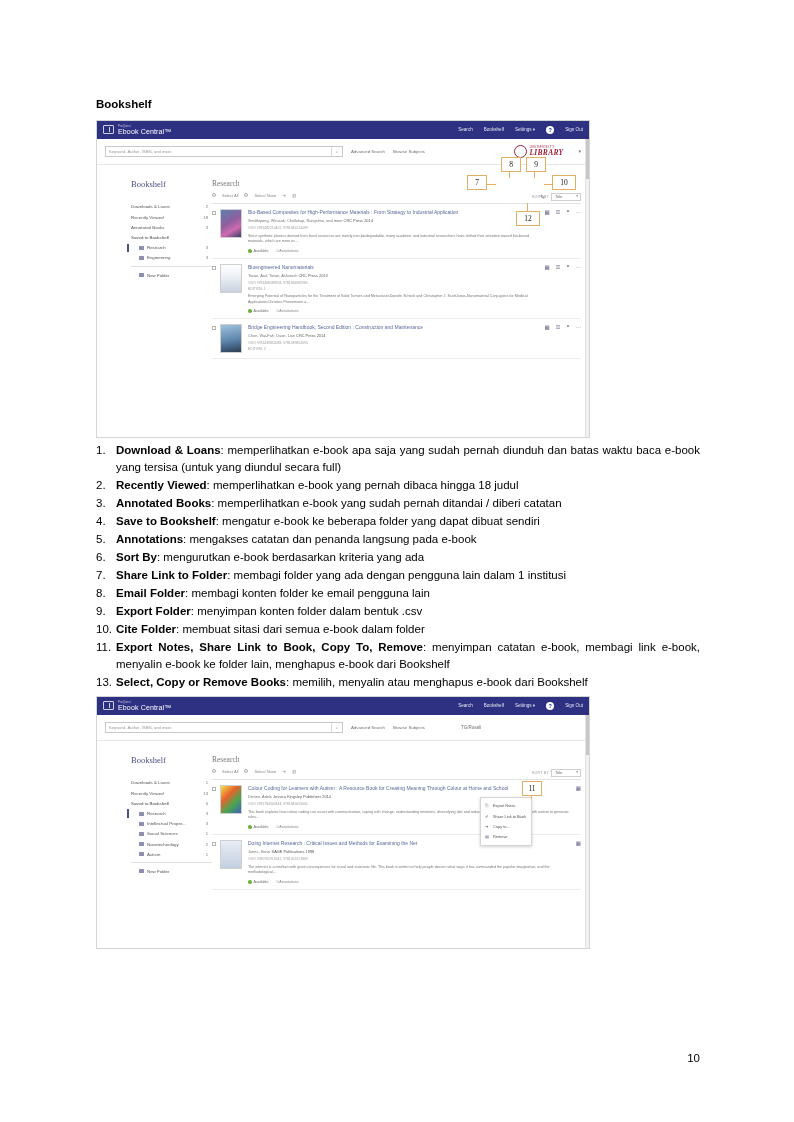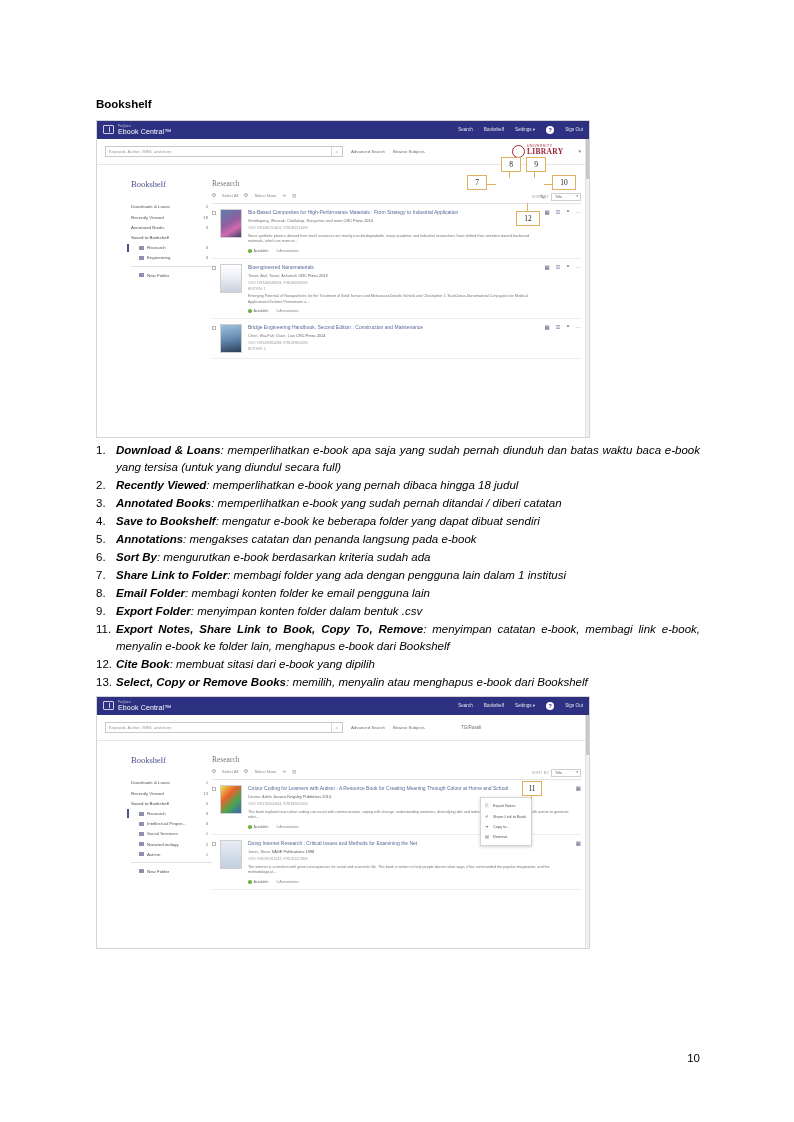--- a/index.html
+++ b/index.html
@@ -19,21 +19,21 @@
 
   
   ol.numlist { list-style: none; margin-top: 4px; }
   ol.numlist > li {
     display: flex;
     font-size: 11.5px;
     line-height: 1.52;
     margin-bottom: 0.5px;
   }
   ol.numlist > li .num { width: 20px; flex: 0 0 20px; }
-  ol.numlist > li .txt { flex: 1; text-align: justify; font-style: italic; }
+  ol.numlist > li .txt { flex: 1; text-align: justify; }
   ol.numlist > li .txt b { font-weight: bold; }
   li.nojust .txt { text-align: left; }
 
   
   .shot {
     position: relative;
     background: #fff;
     border: 1px solid #d5d5d5;
     overflow: hidden;
   }
@@ -83,21 +83,21 @@
     position: relative;
   }
   .search-ph { font-size: 4.2px; color: #9a9a9a; }
   .search-go {
     position: absolute; right: 0; top: 0; bottom: 0; width: 11px;
     border-left: 1px solid #dadada;
     display: flex; align-items: center; justify-content: center;
     font-size: 4.5px; color: #8a8a8a;
   }
   .sb-link { font-size: 4.3px; color: #6d6d6d; }
-  .lib-logo { margin-left: auto; display: flex; gap: 2px; padding-right: 4px; }
+  .lib-logo { margin-left: auto; display: flex; align-items: center; gap: 2px; padding-right: 4px; font-style: italic; }
   .lib-o {
     width: 13px; height: 13px; border-radius: 50%;
     border: 1.4px solid #9b2335;
   }
   .lib-txt { line-height: 1; }
   .lib-u { font-size: 3.4px; color: #9b2335; letter-spacing: .5px; display: block; }
   .lib-l { font-size: 7.5px; color: #9b2335; font-weight: bold; letter-spacing: .3px; display: block;
            font-family: "Liberation Serif", serif; }
   .caret-dn { font-size: 5px; color: #777; margin-left: 3px; }
   .trial-txt { font-size: 4.5px; color: #6d6d6d; margin-left: auto; margin-right: 100px; }
@@ -477,41 +477,41 @@
     <li class="nojust">
       <span class="num">4.</span>
       <span class="txt"><b>Save to Bookshelf</b><span>: mengatur e-book ke beberapa folder yang dapat dibuat sendiri</span></span>
     </li>
     <li class="nojust">
       <span class="num">5.</span>
       <span class="txt"><b>Annotations</b><span>: mengakses catatan dan penanda langsung pada e-book</span></span>
     </li>
     <li class="nojust">
       <span class="num">6.</span>
-      <span class="txt"><b>Sort By</b><span>: mengurutkan e-book berdasarkan kriteria sudah ada</span></span>
+      <span class="txt"><b>Sort By</b><span>: mengurutkan e-book berdasarkan kriteria yang ada</span></span>
     </li>
     <li class="nojust">
       <span class="num">7.</span>
       <span class="txt"><b>Share Link to Folder</b><span>: membagi folder yang ada dengan pengguna lain dalam 1 institusi</span></span>
     </li>
     <li class="nojust">
       <span class="num">8.</span>
       <span class="txt"><b>Email Folder</b><span>: membagi konten folder ke email pengguna lain</span></span>
     </li>
     <li class="nojust">
       <span class="num">9.</span>
       <span class="txt"><b>Export Folder</b><span>: menyimpan konten folder dalam bentuk .csv</span></span>
+    </li>
+    <li class="nojust">
+      <span class="num">10.</span>
+      <span class="txt"><b>Cite Folder</b><span>: membuat sitasi dari semua e-book dalam folder</span></span>
     </li>
     <li>
       <span class="num">11.</span>
       <span class="txt"><b>Export Notes, Share Link to Book, Copy To, Remove</b><span>: menyimpan catatan e-book, membagi link e-book, menyalin e-book ke folder lain, menghapus e-book dari Bookshelf</span></span>
-    </li>
-    <li class="nojust">
-      <span class="num">12.</span>
-      <span class="txt"><b>Cite Book</b><span>: membuat sitasi dari e-book yang dipilih</span></span>
     </li>
     <li class="nojust">
       <span class="num">13.</span>
       <span class="txt"><b>Select, Copy or Remove Books</b><span>: memilih, menyalin atau menghapus e-book dari Bookshelf</span></span>
     </li>
   </ol>
 
   <div class="shot shot-2">
 
     <div class="navbar">

